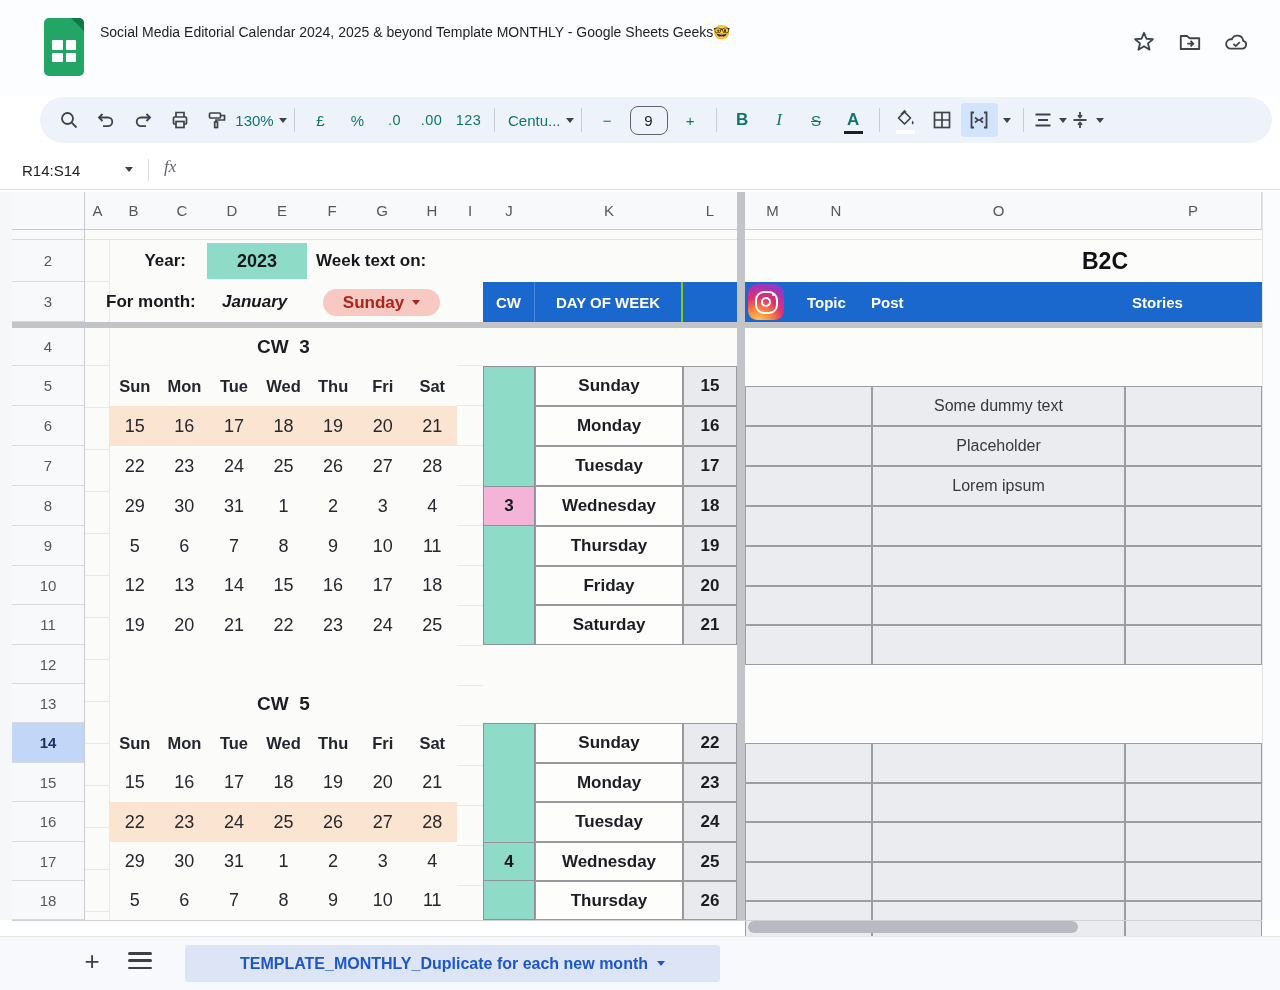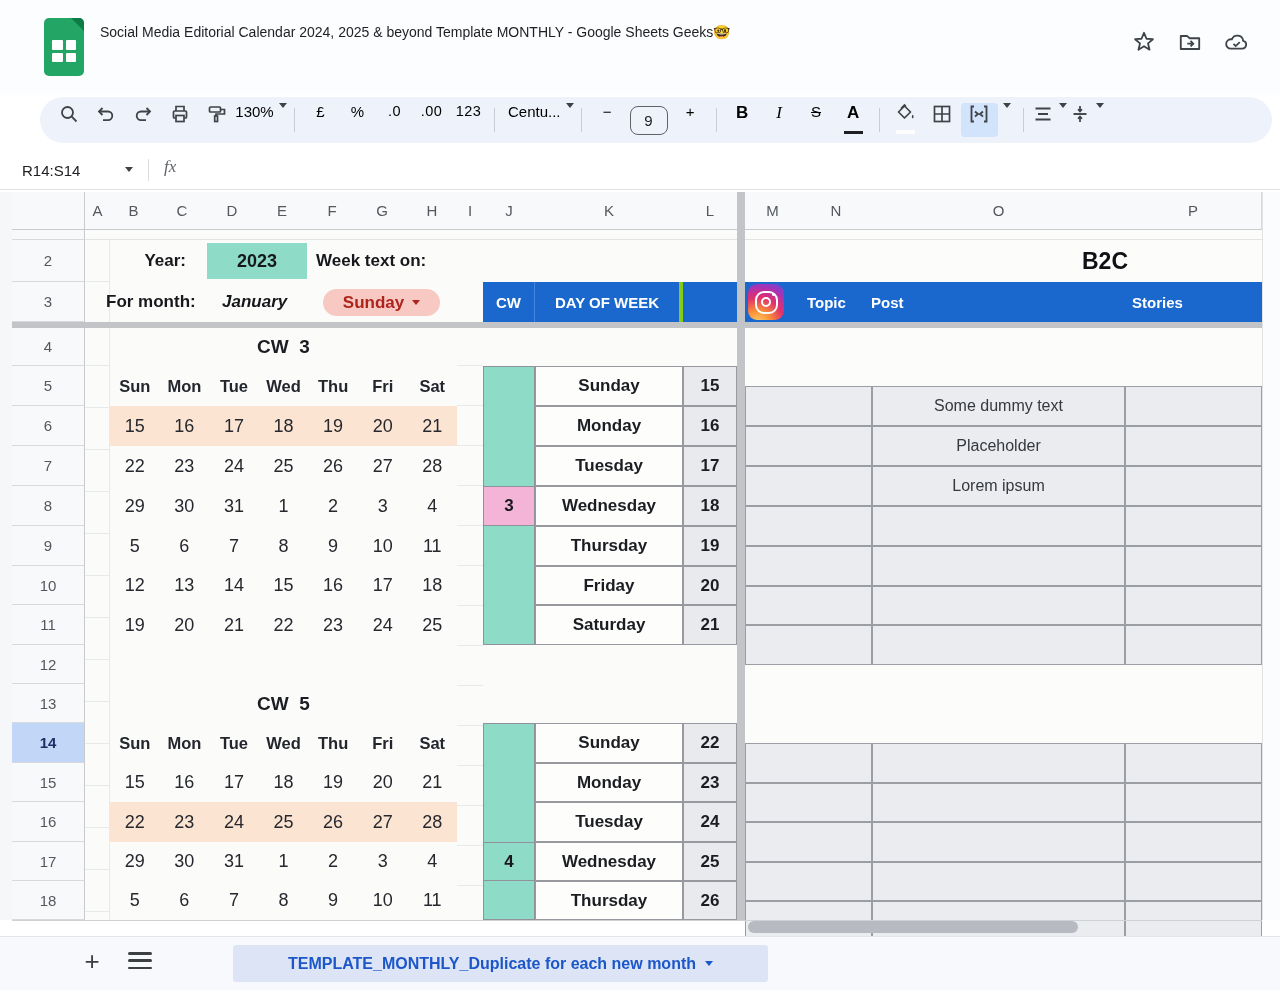--- a/index.html
+++ b/index.html
@@ -18,22 +18,22 @@
 .doctitle { position:absolute; left:100px; top:24px; width:1020px; font-size:14px; color:#1d1f23;
   white-space:nowrap; overflow:hidden; }
 .hdricons { position:absolute; right:30px; top:28px; display:flex; gap:18px; }
 .hdricons .ib { width:28px; height:28px; display:flex; align-items:center; justify-content:center; }
 .menu { position:absolute; left:92px; top:56px; display:flex; gap:6px; }
 .menu span { padding:3px 10px; font-size:15.5px; color:#202124; border-radius:6px; }
 
 
 .tbar { position:absolute; left:40px; top:97px; width:1232px; height:46px; background:#eef2fb;
   border-radius:23px; display:flex; align-items:center; padding:0 10px; }
-.tbtn { height:34px; min-width:37px; display:flex; align-items:flex-start; justify-content:center;
-  color:#000000; font-size:15px; border-radius:4px; position:relative; }
+.tbtn { height:34px; min-width:37px; display:flex; align-items:center; justify-content:center;
+  color:#0f766e; font-size:15px; border-radius:4px; position:relative; }
 .tsep { width:1px; height:24px; background:#c6cdd9; margin:0 7px; }
 .tb-zoom { min-width:52px; font-size:15px; }
 .tb-font { min-width:70px; justify-content:flex-start; padding-left:6px; }
 .tb-bold { font-weight:bold; font-size:17px; }
 .tb-italic { font-style:italic; font-family:"Liberation Serif",serif; font-size:17px; }
 .tb-strike { text-decoration:line-through; font-size:15px; }
 .tb-num { font-size:14.5px; letter-spacing:0.5px; }
 .sizebox { width:38px; height:29px; border:1.5px solid #5f6368; border-radius:8px; display:flex;
   align-items:center; justify-content:center; font-size:15px; color:#202124; margin:0 4px; }
 .caret { width:0; height:0; border-left:4.5px solid transparent; border-right:4.5px solid transparent;
@@ -83,21 +83,21 @@
   background:repeating-linear-gradient(to bottom,transparent 0 41px,#e8e9eb 41px 42px); }
 .stripI { position:absolute; left:457px; top:326px; width:26px; height:594px;
   background:repeating-linear-gradient(to bottom,transparent 0 39px,#e8e9eb 39px 40px); }
 .sliver { position:absolute; left:85px; top:230px; width:1177px; height:10px;
   border-bottom:1px solid #e2e3e5; }
 
 
 .bh { position:absolute; top:282px; height:40px; background:#1a67ce; color:#fff; font-weight:bold;
   display:flex; align-items:center; justify-content:center; font-size:15px; }
 .bh-cw { left:483px; width:52px; border-right:1px solid #4a85dc; }
-.bh-dow { left:535px; width:148px; border-right:4px solid #84cc16; }
+.bh-dow { left:535px; width:148px; border-right:2px solid #84cc16; }
 .bh-l { left:683px; width:54px; }
 .bh-right { left:745px; width:517px; }
 .igl { position:absolute; top:0; height:40px; display:flex; align-items:center; color:#fff;
   font-weight:bold; font-size:15px; }
 .igl-topic{left:62px}.igl-post{left:126px}.igl-stories{left:387px}
 .ig { position:absolute; left:3px; top:2px; width:36px; height:36px; border-radius:9px;
   background:radial-gradient(circle at 28% 110%,#fdd36b 0%,#fa8e37 28%,#e1306c 55%,#a832b4 78%,#5851db 100%); }
 .igframe { position:absolute; inset:6.5px; border:2.5px solid #fff; border-radius:9px; }
 .iglens { position:absolute; left:13px; top:13px; width:10px; height:10px; border:2.5px solid #fff;
   border-radius:50%; }
@@ -161,21 +161,21 @@
 
 .bbar { position:absolute; left:0; top:936px; width:1280px; height:54px; background:#f7f9fc;
   border-top:1px solid #e3e5e8; }
 .addsheet { position:absolute; left:76px; top:8px; width:32px; height:32px; display:flex;
   align-items:center; justify-content:center; font-size:26px; color:#3c4043; }
 .hmb { position:absolute; left:128px; top:15px; width:24px; height:17px; display:flex;
   flex-direction:column; justify-content:space-between; }
 .hmb i { height:2.5px; background:#3c4043; border-radius:2px; }
 .sheettab { position:absolute; left:185px; top:8px; width:535px; height:37px; background:#dde4f6;
   border-radius:3px; display:flex; align-items:center; justify-content:center; gap:9px;
-  font-weight:bold; font-size:16px; color:#1b57c8;margin-left:48px; }
+  font-weight:bold; font-size:16px; color:#1b57c8; }
 .sheettab .caret { border-top-color:#1b57c8; margin:0; }
 </style>
 </head>
 <body>
 
 <div class="hdr">
   <div class="logo">
     <div class="fold"></div>
     <div class="lgrid">
         <i></i>

